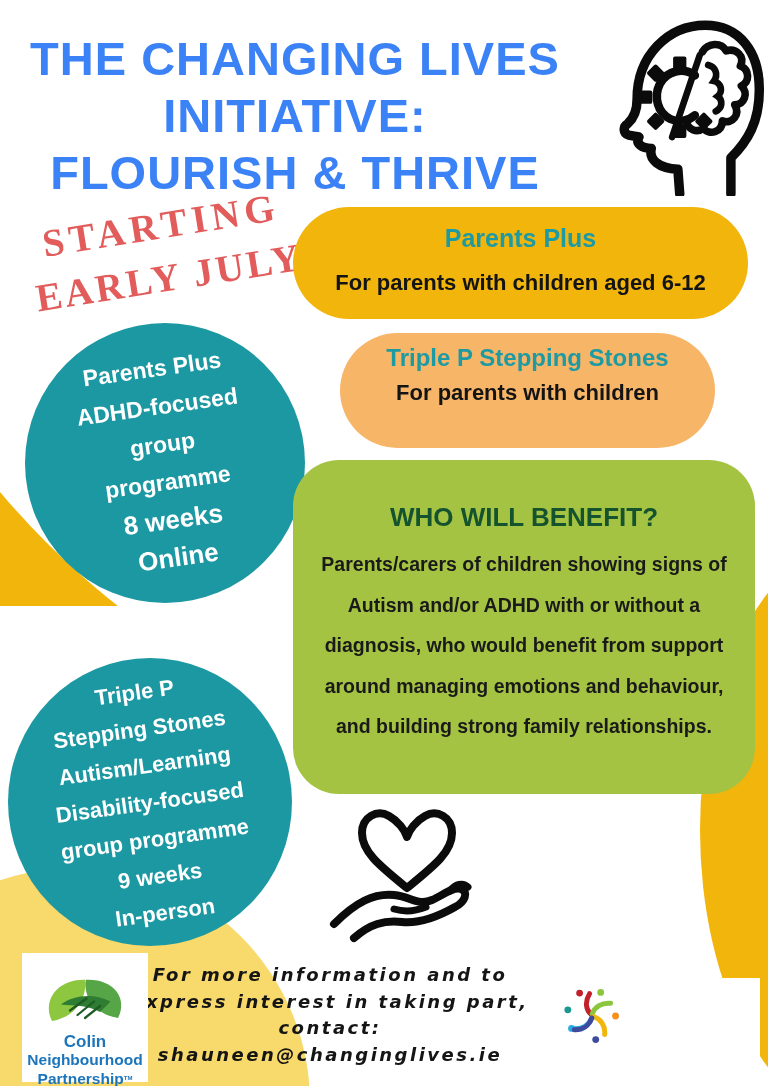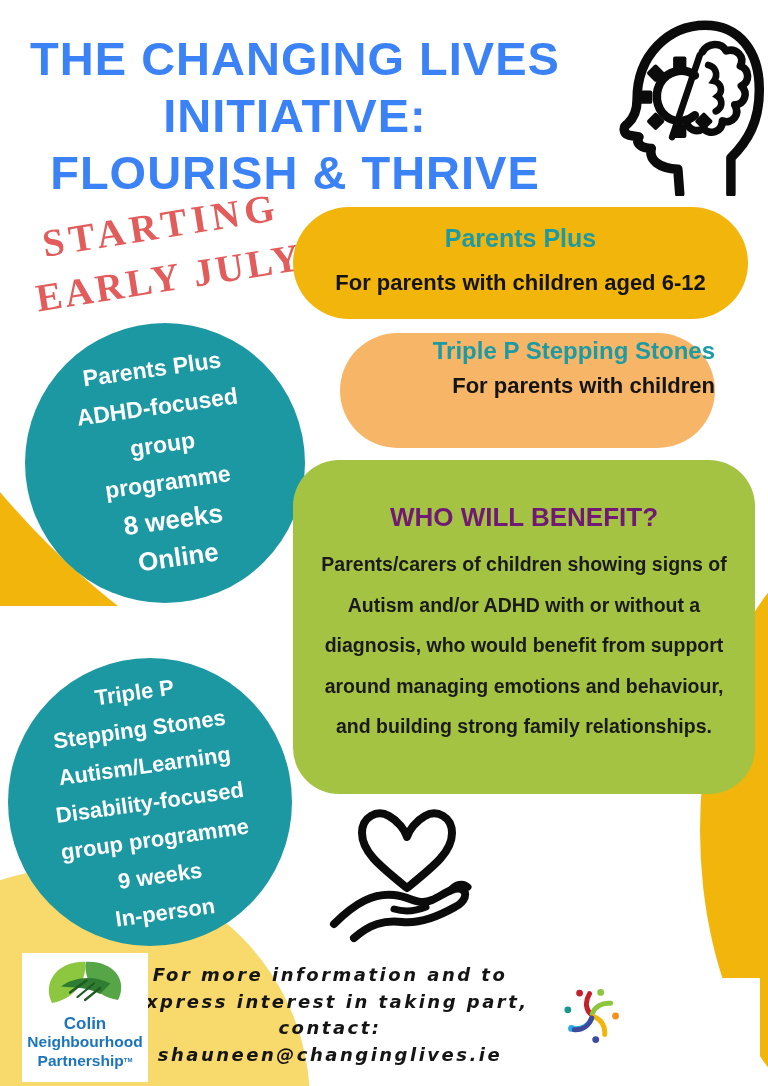--- a/index.html
+++ b/index.html
@@ -32,21 +32,21 @@
   .starting .ln2 { letter-spacing:3px; display:block; }
 
   
   .pill { position:absolute; text-align:center; }
   .pill-yellow {
     left:293px; top:207px; width:455px; height:112px; border-radius:56px;
     background:#F2B50C; padding-top:15px;
   }
   .pill-orange {
     left:340px; top:333px; width:375px; height:115px; border-radius:58px;
-    background:#F7B568; padding-top:2px;text-align:right;
+    background:#F7B568; padding-top:9px;
   }
   .pill-title { color:#1E9AA3; font-weight:bold; font-size:25px; line-height:32px; }
   .pill-body  { color:#141414; font-weight:bold; font-size:22px; line-height:33px; margin-top:12px; }
   .pill-orange .pill-title { font-size:24px; }
   .pill-orange .pill-body  { margin-top:2px; }
 
   
   .bubble {
     position:absolute; border-radius:50%; background:#1C98A2;
     display:flex; align-items:center; justify-content:center;
@@ -56,37 +56,37 @@
   .bubble-1 .bubble-inner { font-size:23px; line-height:38px; }
   .bubble-1 .big { font-size:26px; }
   .bubble-2 { left:8px; top:658px; width:284px; height:288px; }
   .bubble-2 .bubble-inner { font-size:22px; line-height:37px; }
 
   
   .benefit {
     position:absolute; left:293px; top:460px; width:462px; height:334px;
     border-radius:46px; background:#A5C342; text-align:center; padding-top:40px;
   }
-  .benefit-heading { color:#701a75; font-weight:bold; font-size:26px; line-height:34px; margin-bottom:10px; }
+  .benefit-heading { color:#14532d; font-weight:bold; font-size:26px; line-height:34px; margin-bottom:10px; }
   .benefit-line { color:#1A1A1A; font-weight:bold; font-size:19.5px; line-height:40.5px; }
 
   
   .heart-icon { position:absolute; left:322px; top:796px; }
 
   
   .contact {
     position:absolute; left:105px; top:946px; width:450px; text-align:center;
     font-family:"DejaVu Sans", sans-serif; font-style:italic; font-weight:bold;
     color:#151515; font-size:18px; line-height:26.5px; letter-spacing:2.5px;margin-top:16px;
   }
 
   
   .logo-colin {
     position:absolute; left:22px; top:953px; width:126px; height:129px;
-    background:#ffffff; text-align:center; padding-top:1px;
+    background:#ffffff; text-align:center; padding-top:19px;
   }
   .colin-name { color:#1C75BB; font-weight:bold; }
   .colin-line1 { font-size:17px; line-height:19px; }
   .colin-line2, .colin-line3 { font-size:15.5px; line-height:18px; }
   .colin-tm { font-size:6px; vertical-align:4px; letter-spacing:0; }
 
   .logo-cli {
     position:absolute; left:553px; top:978px; width:207px; height:80px;
     background:#ffffff; display:flex; align-items:center;
   }

